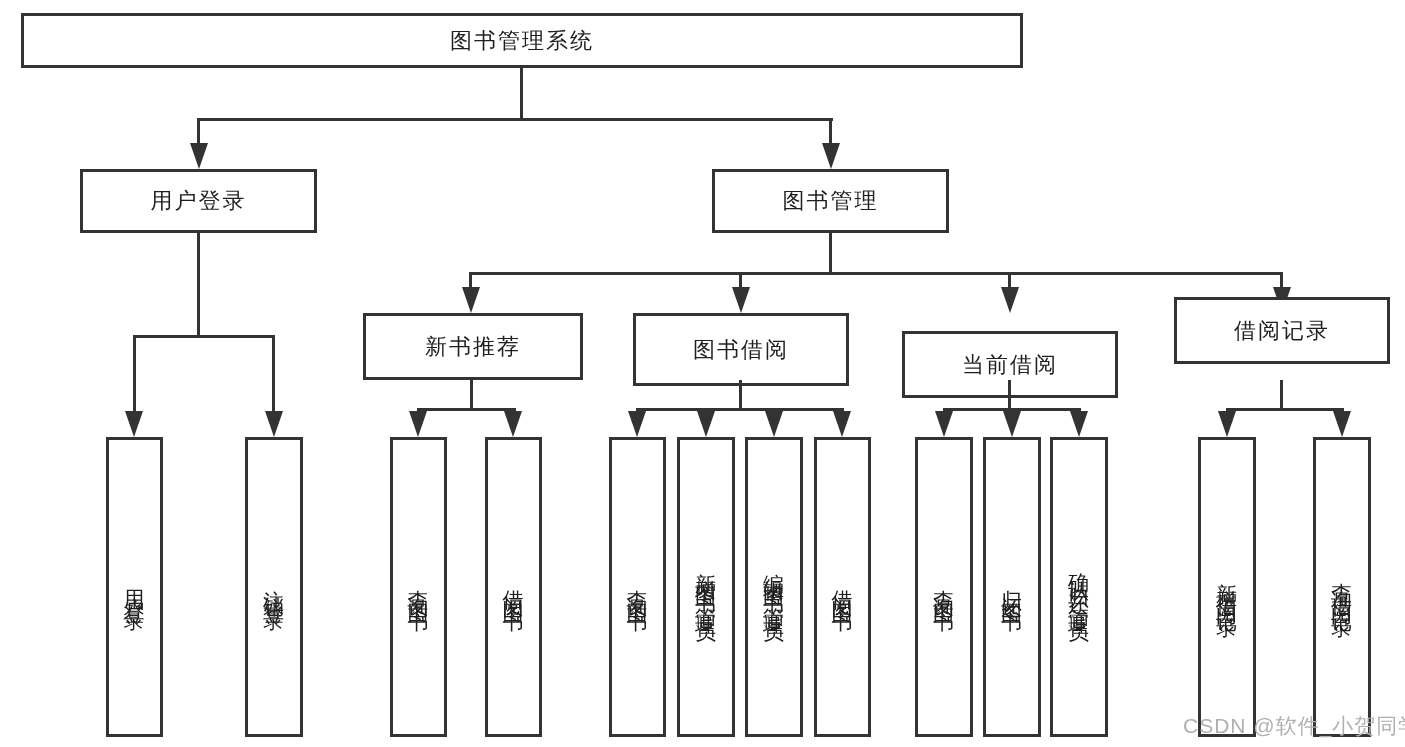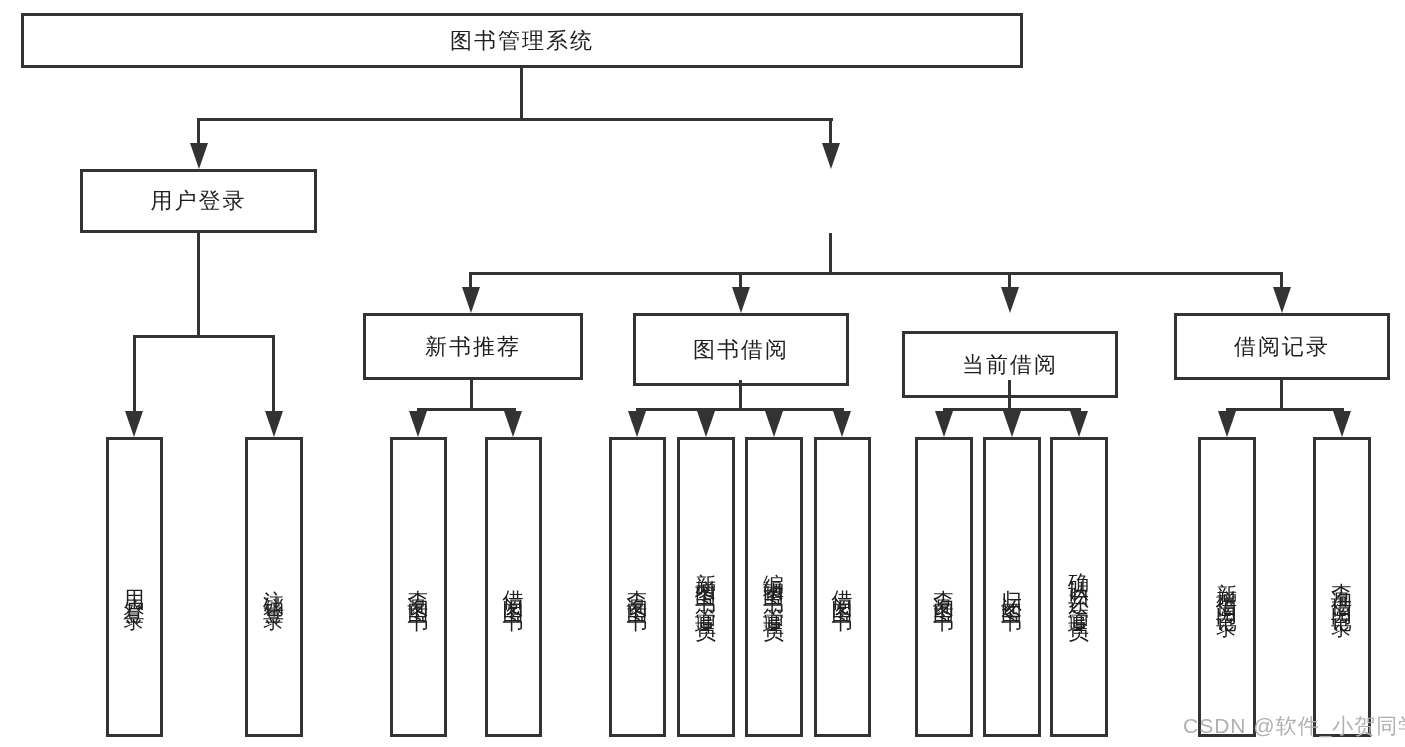--- a/index.html
+++ b/index.html
@@ -74,20 +74,23 @@
   <div class="vl" style="left:520px;top:68px;height:50px"></div>
   <div class="hl" style="left:197px;top:118px;width:636px"></div>
   <div class="vl" style="left:197px;top:118px;height:26px"></div>
   <div class="vl" style="left:829px;top:118px;height:26px"></div>
   <div class="ar" style="left:190px;top:143px"></div>
   <div class="ar" style="left:822px;top:143px"></div>
 
   <div class="box" style="left:80px;top:169px;width:237px;height:64px">
     <span>用户登录</span>
   </div>
+  <div class="box" style="left:712px;top:169px;width:237px;height:64px">
+    <span>图书管理</span>
+  </div>
 
   <div class="vl" style="left:197px;top:233px;height:102px"></div>
   <div class="hl" style="left:133px;top:335px;width:142px"></div>
   <div class="vl" style="left:133px;top:335px;height:76px"></div>
   <div class="vl" style="left:272px;top:335px;height:76px"></div>
   <div class="ar" style="left:125px;top:411px"></div>
   <div class="ar" style="left:265px;top:411px"></div>
 
   <div class="vl" style="left:829px;top:233px;height:39px"></div>
   <div class="hl" style="left:469px;top:272px;width:814px"></div>
@@ -102,21 +105,21 @@
 
   <div class="box" style="left:363px;top:313px;width:220px;height:67px">
     <span>新书推荐</span>
   </div>
   <div class="box" style="left:633px;top:313px;width:216px;height:73px">
     <span>图书借阅</span>
   </div>
   <div class="box" style="left:902px;top:331px;width:216px;height:67px">
     <span>当前借阅</span>
   </div>
-  <div class="box" style="left:1174px;top:313px;width:216px;height:67px">
+  <div class="box" style="left:1174px;top:297px;width:216px;height:67px">
     <span>借阅记录</span>
   </div>
 
   <div class="vl" style="left:470px;top:380px;height:28px"></div>
   <div class="hl" style="left:417px;top:408px;width:99px"></div>
   <div class="ar" style="left:409px;top:411px"></div>
   <div class="ar" style="left:504px;top:411px"></div>
 
   <div class="vl" style="left:739px;top:380px;height:28px"></div>
   <div class="hl" style="left:636px;top:408px;width:208px"></div>

